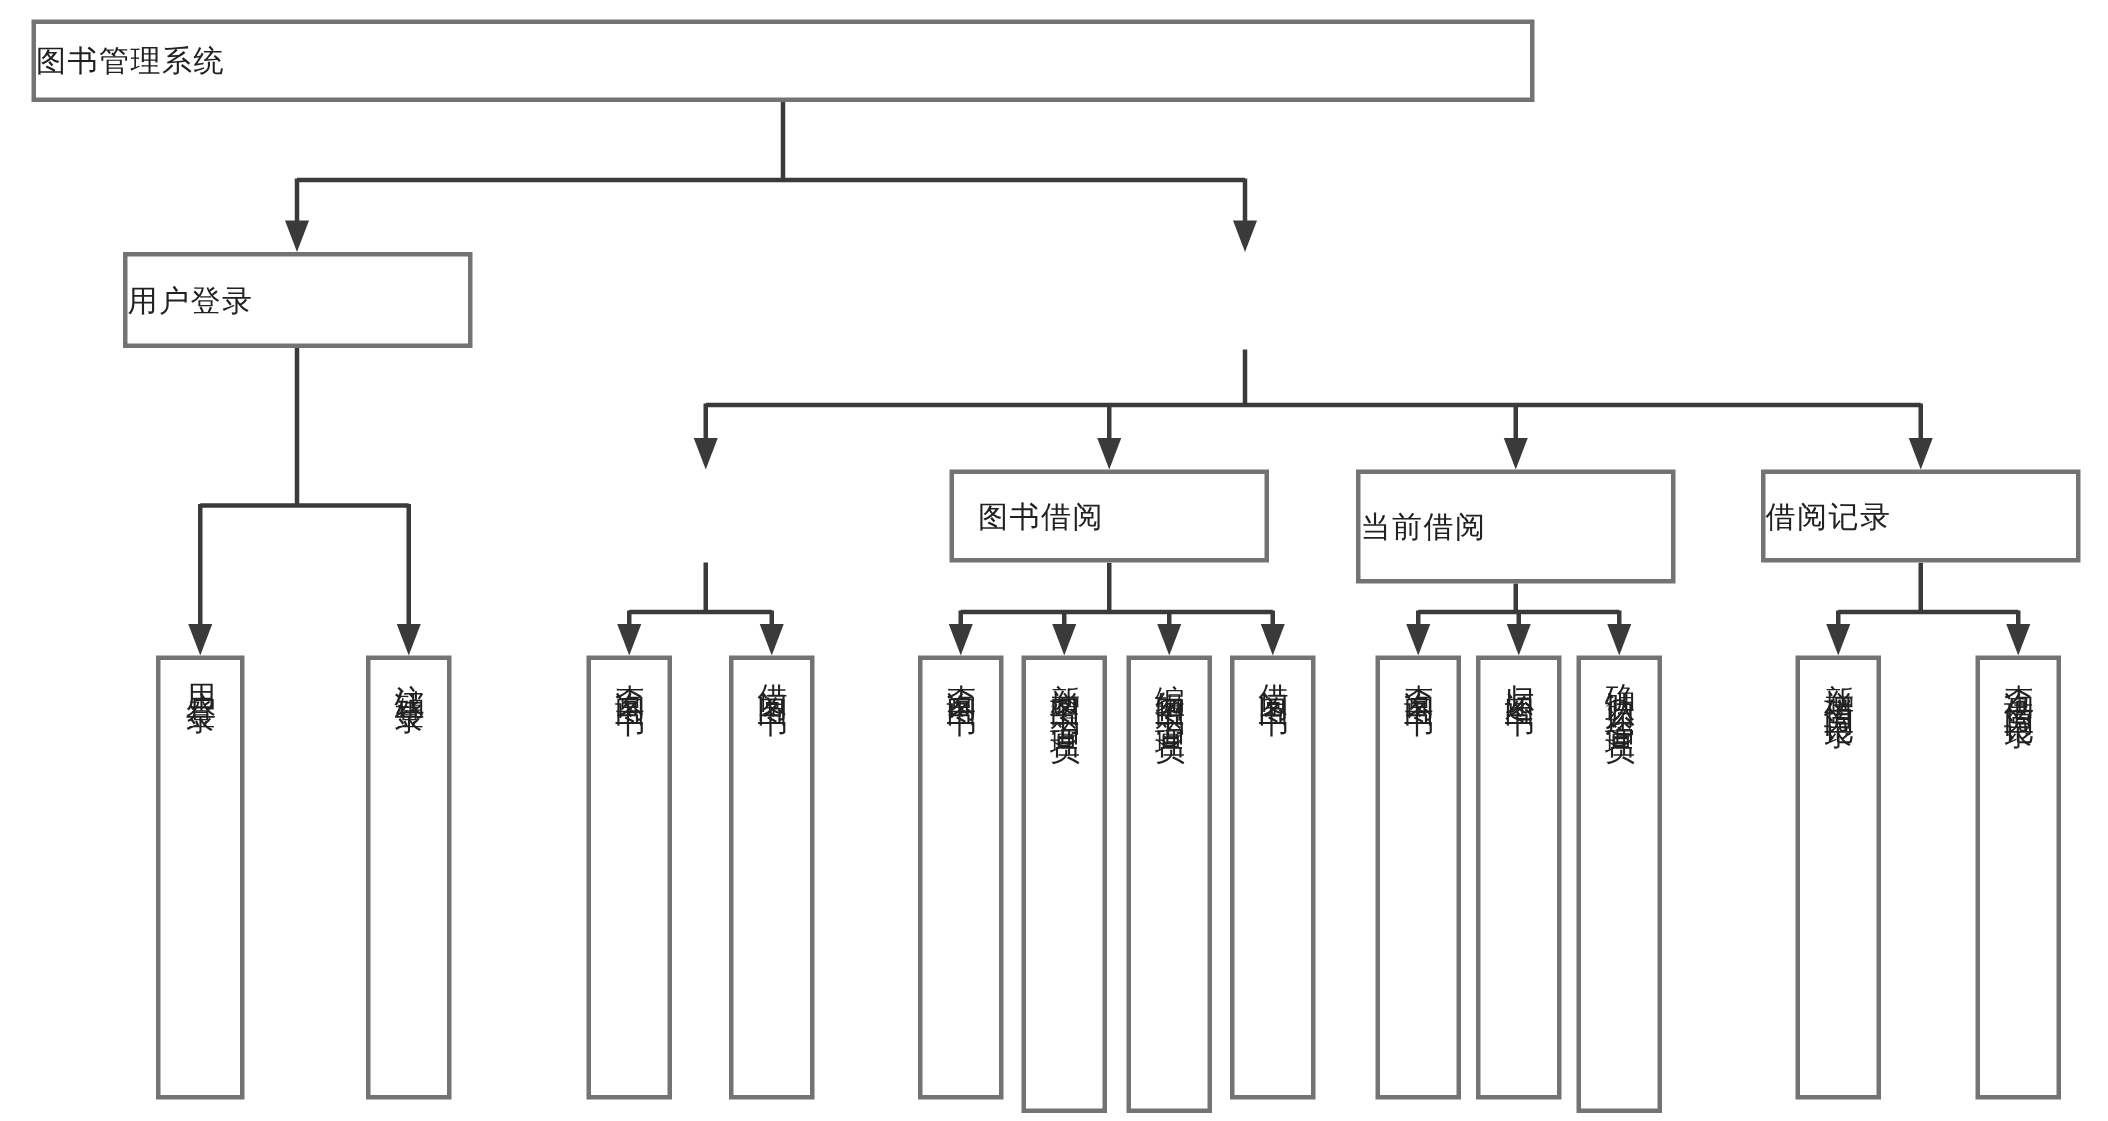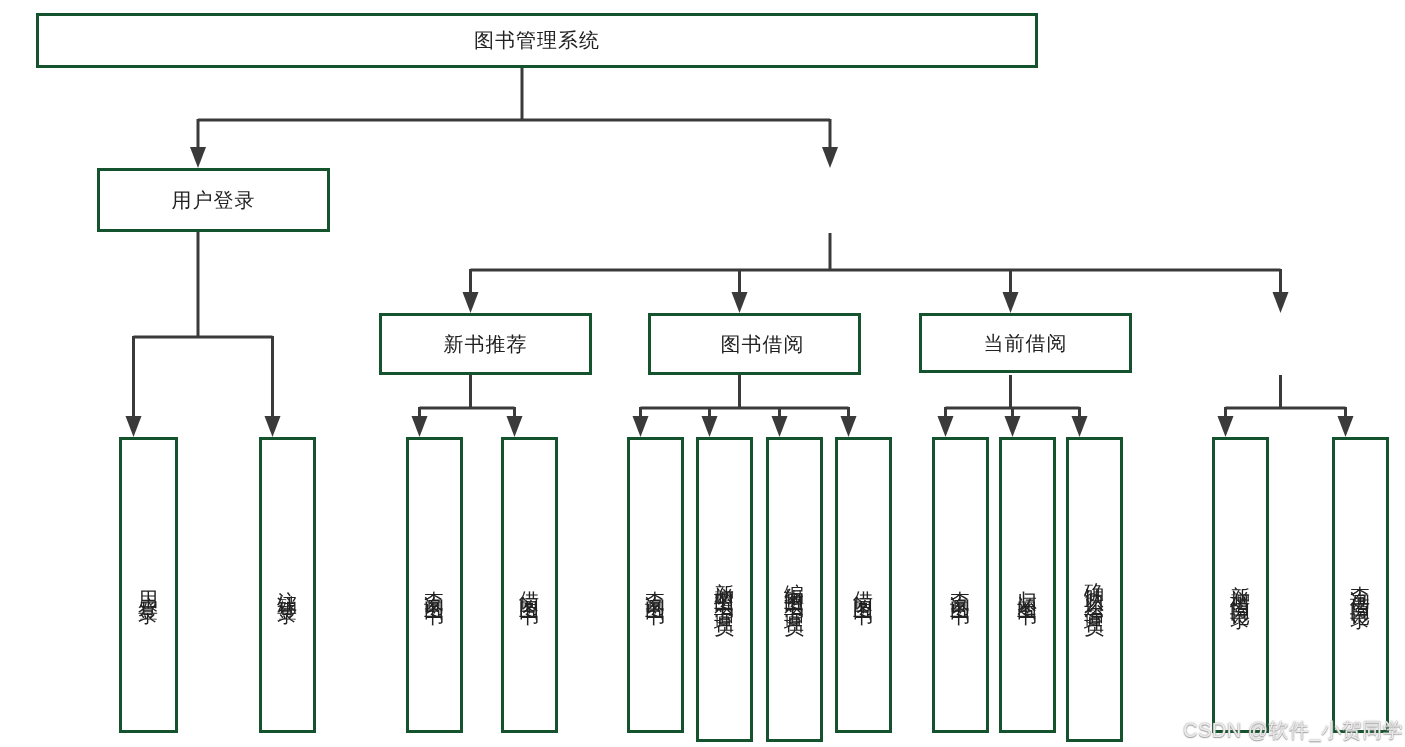--- a/index.html
+++ b/index.html
@@ -3,22 +3,22 @@
 <meta charset="utf-8">
 <style>
   html,body{margin:0;padding:0;background:#ffffff;}
   .canvas{
     position:relative;width:1405px;height:747px;background:#ffffff;
     font-family:"Liberation Sans", sans-serif;overflow:hidden;
   }
   .connector-layer{position:absolute;left:0;top:0;z-index:0;}
   .node{
     position:absolute;box-sizing:border-box;background:#ffffff;
-    border:3px solid #14532d;color:#212121;z-index:1;
-    display:flex;align-items:center;justify-content:center;margin-left:15px;
+    border:3px solid #737373;color:#212121;z-index:1;
+    display:flex;align-items:center;
   }
   .hbox{font-size:20px;letter-spacing:1px;white-space:nowrap;}
   .vbox{
     font-size:20px;letter-spacing:5px;
     writing-mode:vertical-rl;text-orientation:mixed;
     line-height:1;
   }
   .watermark{
     position:absolute;left:1183px;top:717px;z-index:3;
     font-size:20px;letter-spacing:0.5px;white-space:nowrap;
@@ -101,28 +101,28 @@
   </svg>
 
   <div class="node hbox" style="left:21px;top:13px;width:1002px;height:55px;">
     <span>图书管理系统</span>
   </div>
 
   <div class="node hbox" style="left:82px;top:168px;width:233px;height:64px;">
     <span>用户登录</span>
   </div>
 
-  <div class="node hbox" style="left:364px;top:313px;width:213px;height:62px;">
-    <span>新书推荐</span>
-  </div>
   <div class="node hbox" style="left:633px;top:313px;width:213px;height:62px;padding-left:16px;">
     <span>图书借阅</span>
   </div>
-  <div class="node hbox" style="left:904px;top:313px;width:213px;height:60px;">
+  <div class="node hbox" style="left:904px;top:313px;width:213px;height:76px;">
     <span>当前借阅</span>
+  </div>
+  <div class="node hbox" style="left:1174px;top:313px;width:213px;height:62px;">
+    <span>借阅记录</span>
   </div>
 
   <div class="node vbox" style="left:104px;top:437px;width:59px;height:296px;">
     <span>用户登录</span>
   </div>
   <div class="node vbox" style="left:244px;top:437px;width:57px;height:296px;">
     <span>注销登录</span>
   </div>
 
   <div class="node vbox" style="left:391px;top:437px;width:57px;height:296px;">
@@ -155,15 +155,14 @@
     <span>确认归还（管理员）</span>
   </div>
 
   <div class="node vbox" style="left:1197px;top:437px;width:57px;height:296px;">
     <span>新增借阅记录</span>
   </div>
   <div class="node vbox" style="left:1317px;top:437px;width:57px;height:296px;">
     <span>查询借阅记录</span>
   </div>
 
-  <div class="watermark">CSDN @软件_小贺同学</div>
 
 </div>
 
 </body></html>

